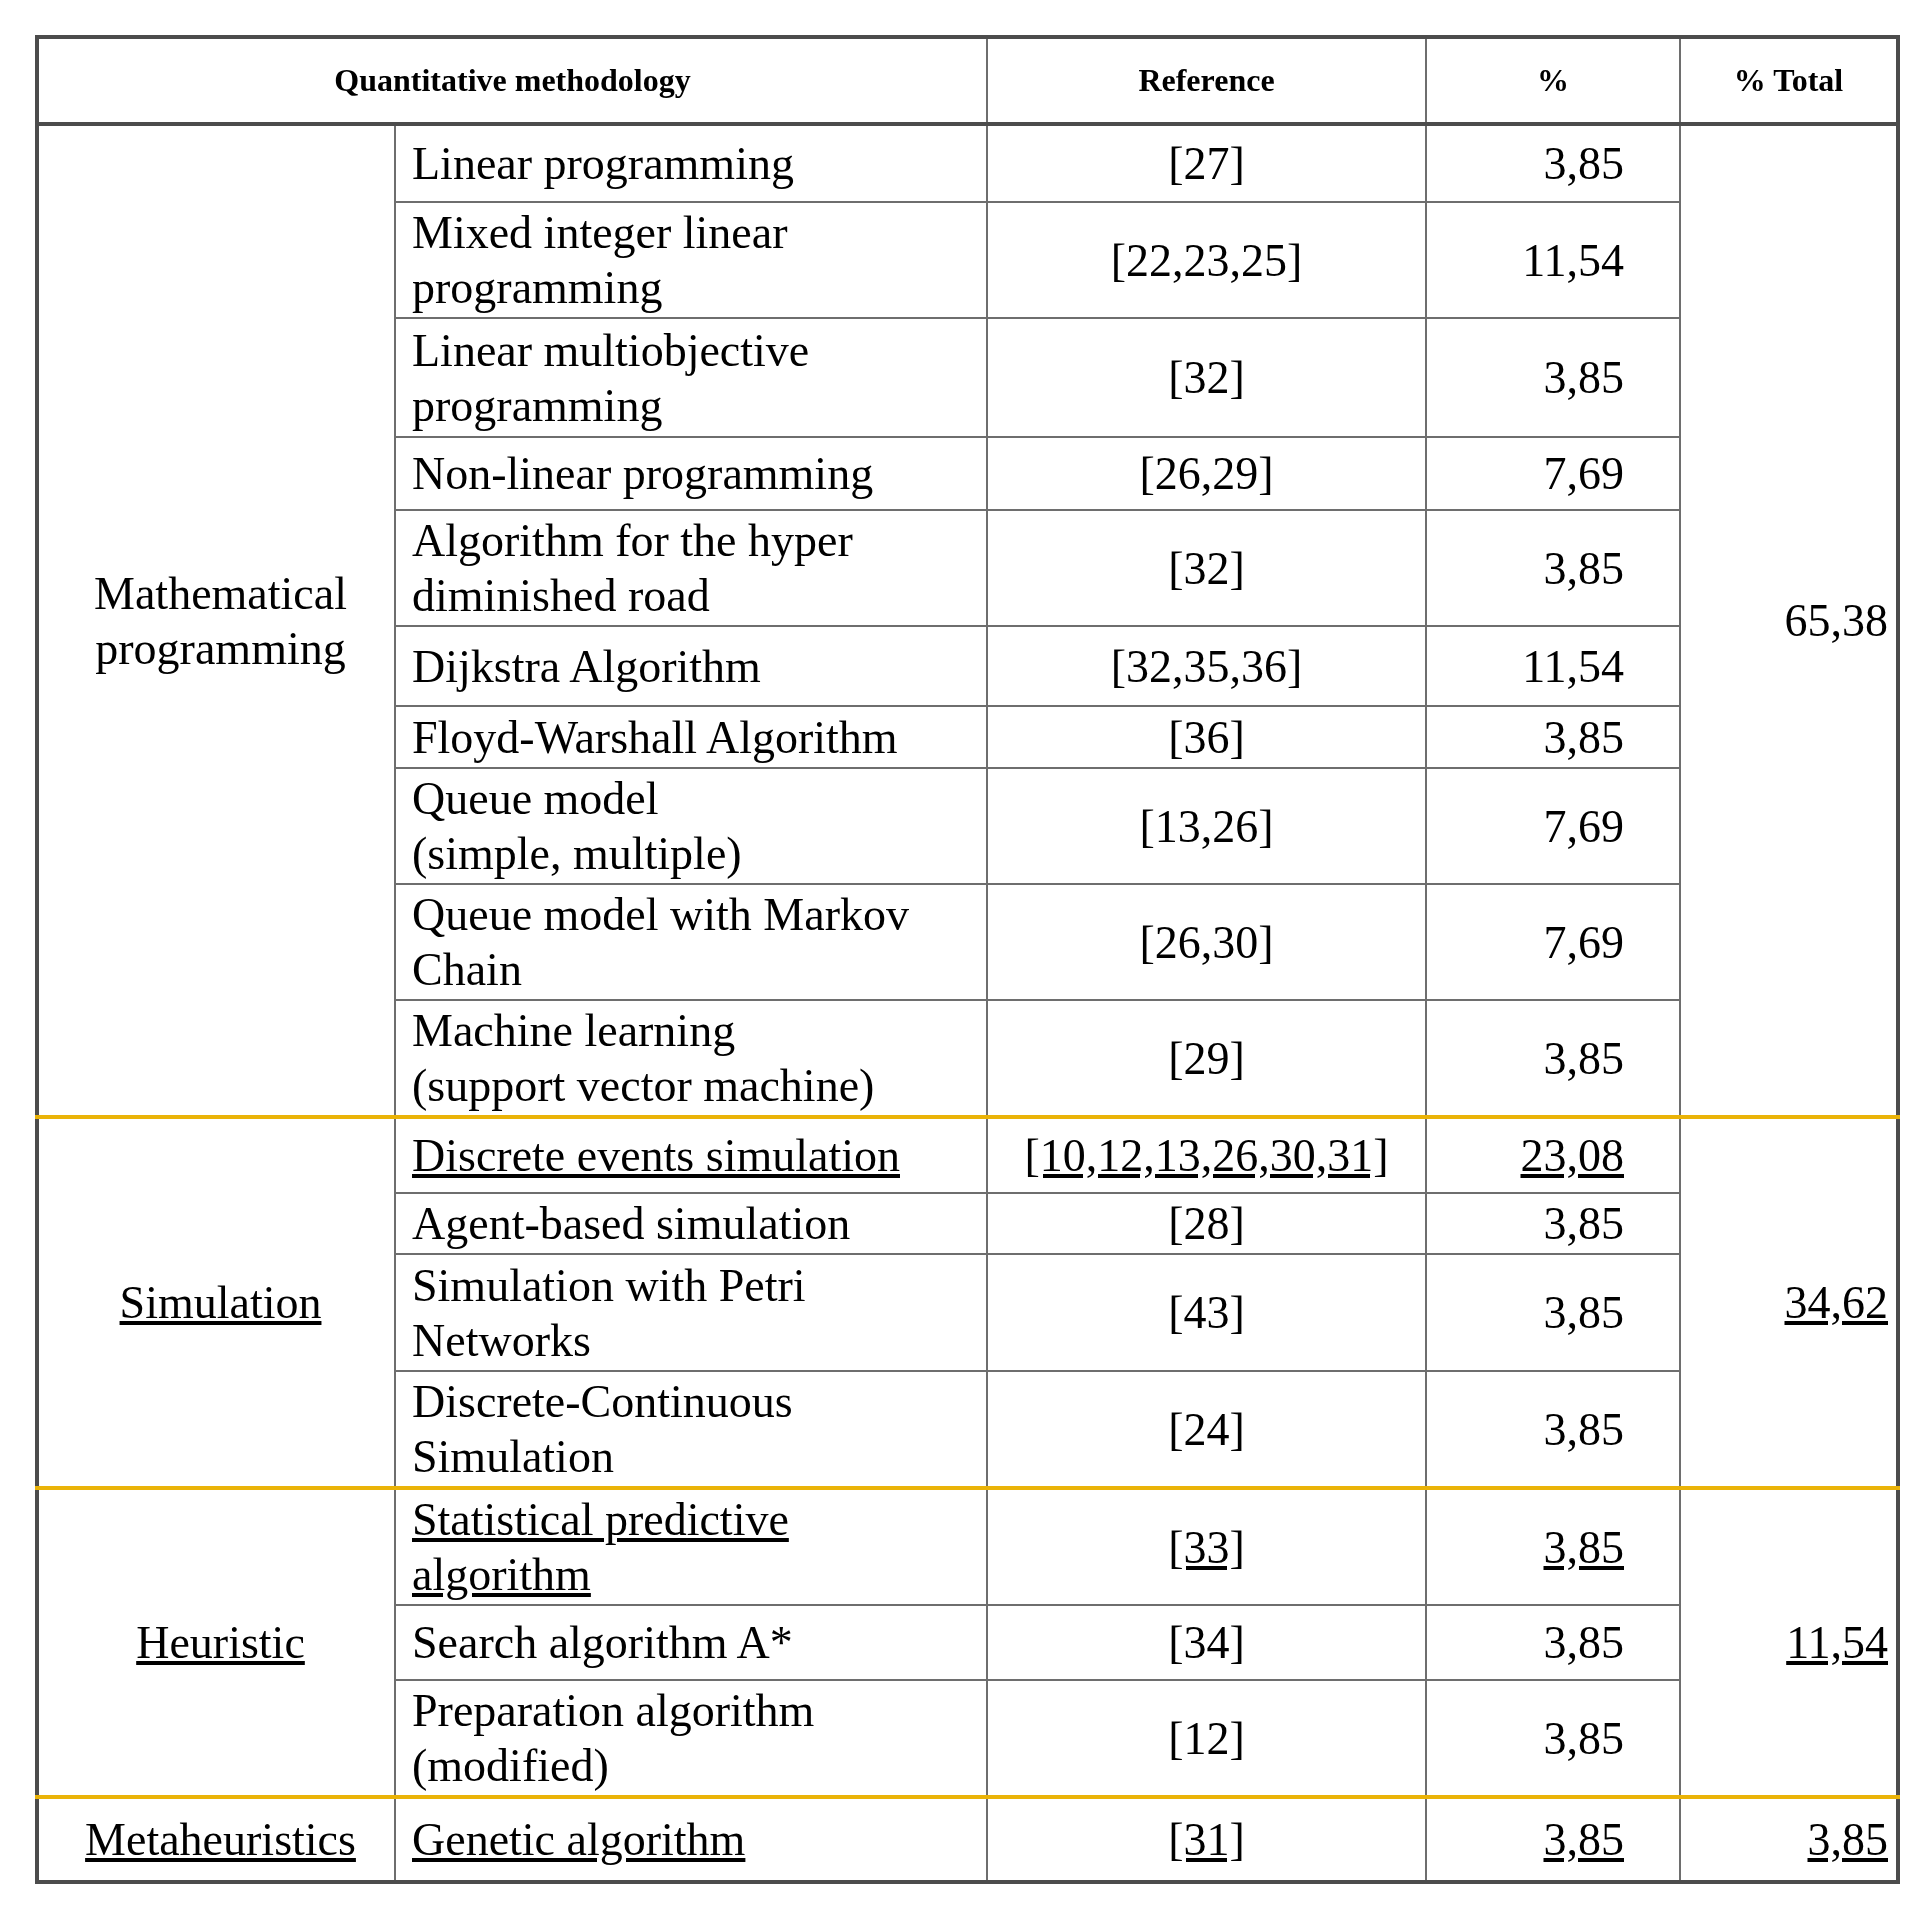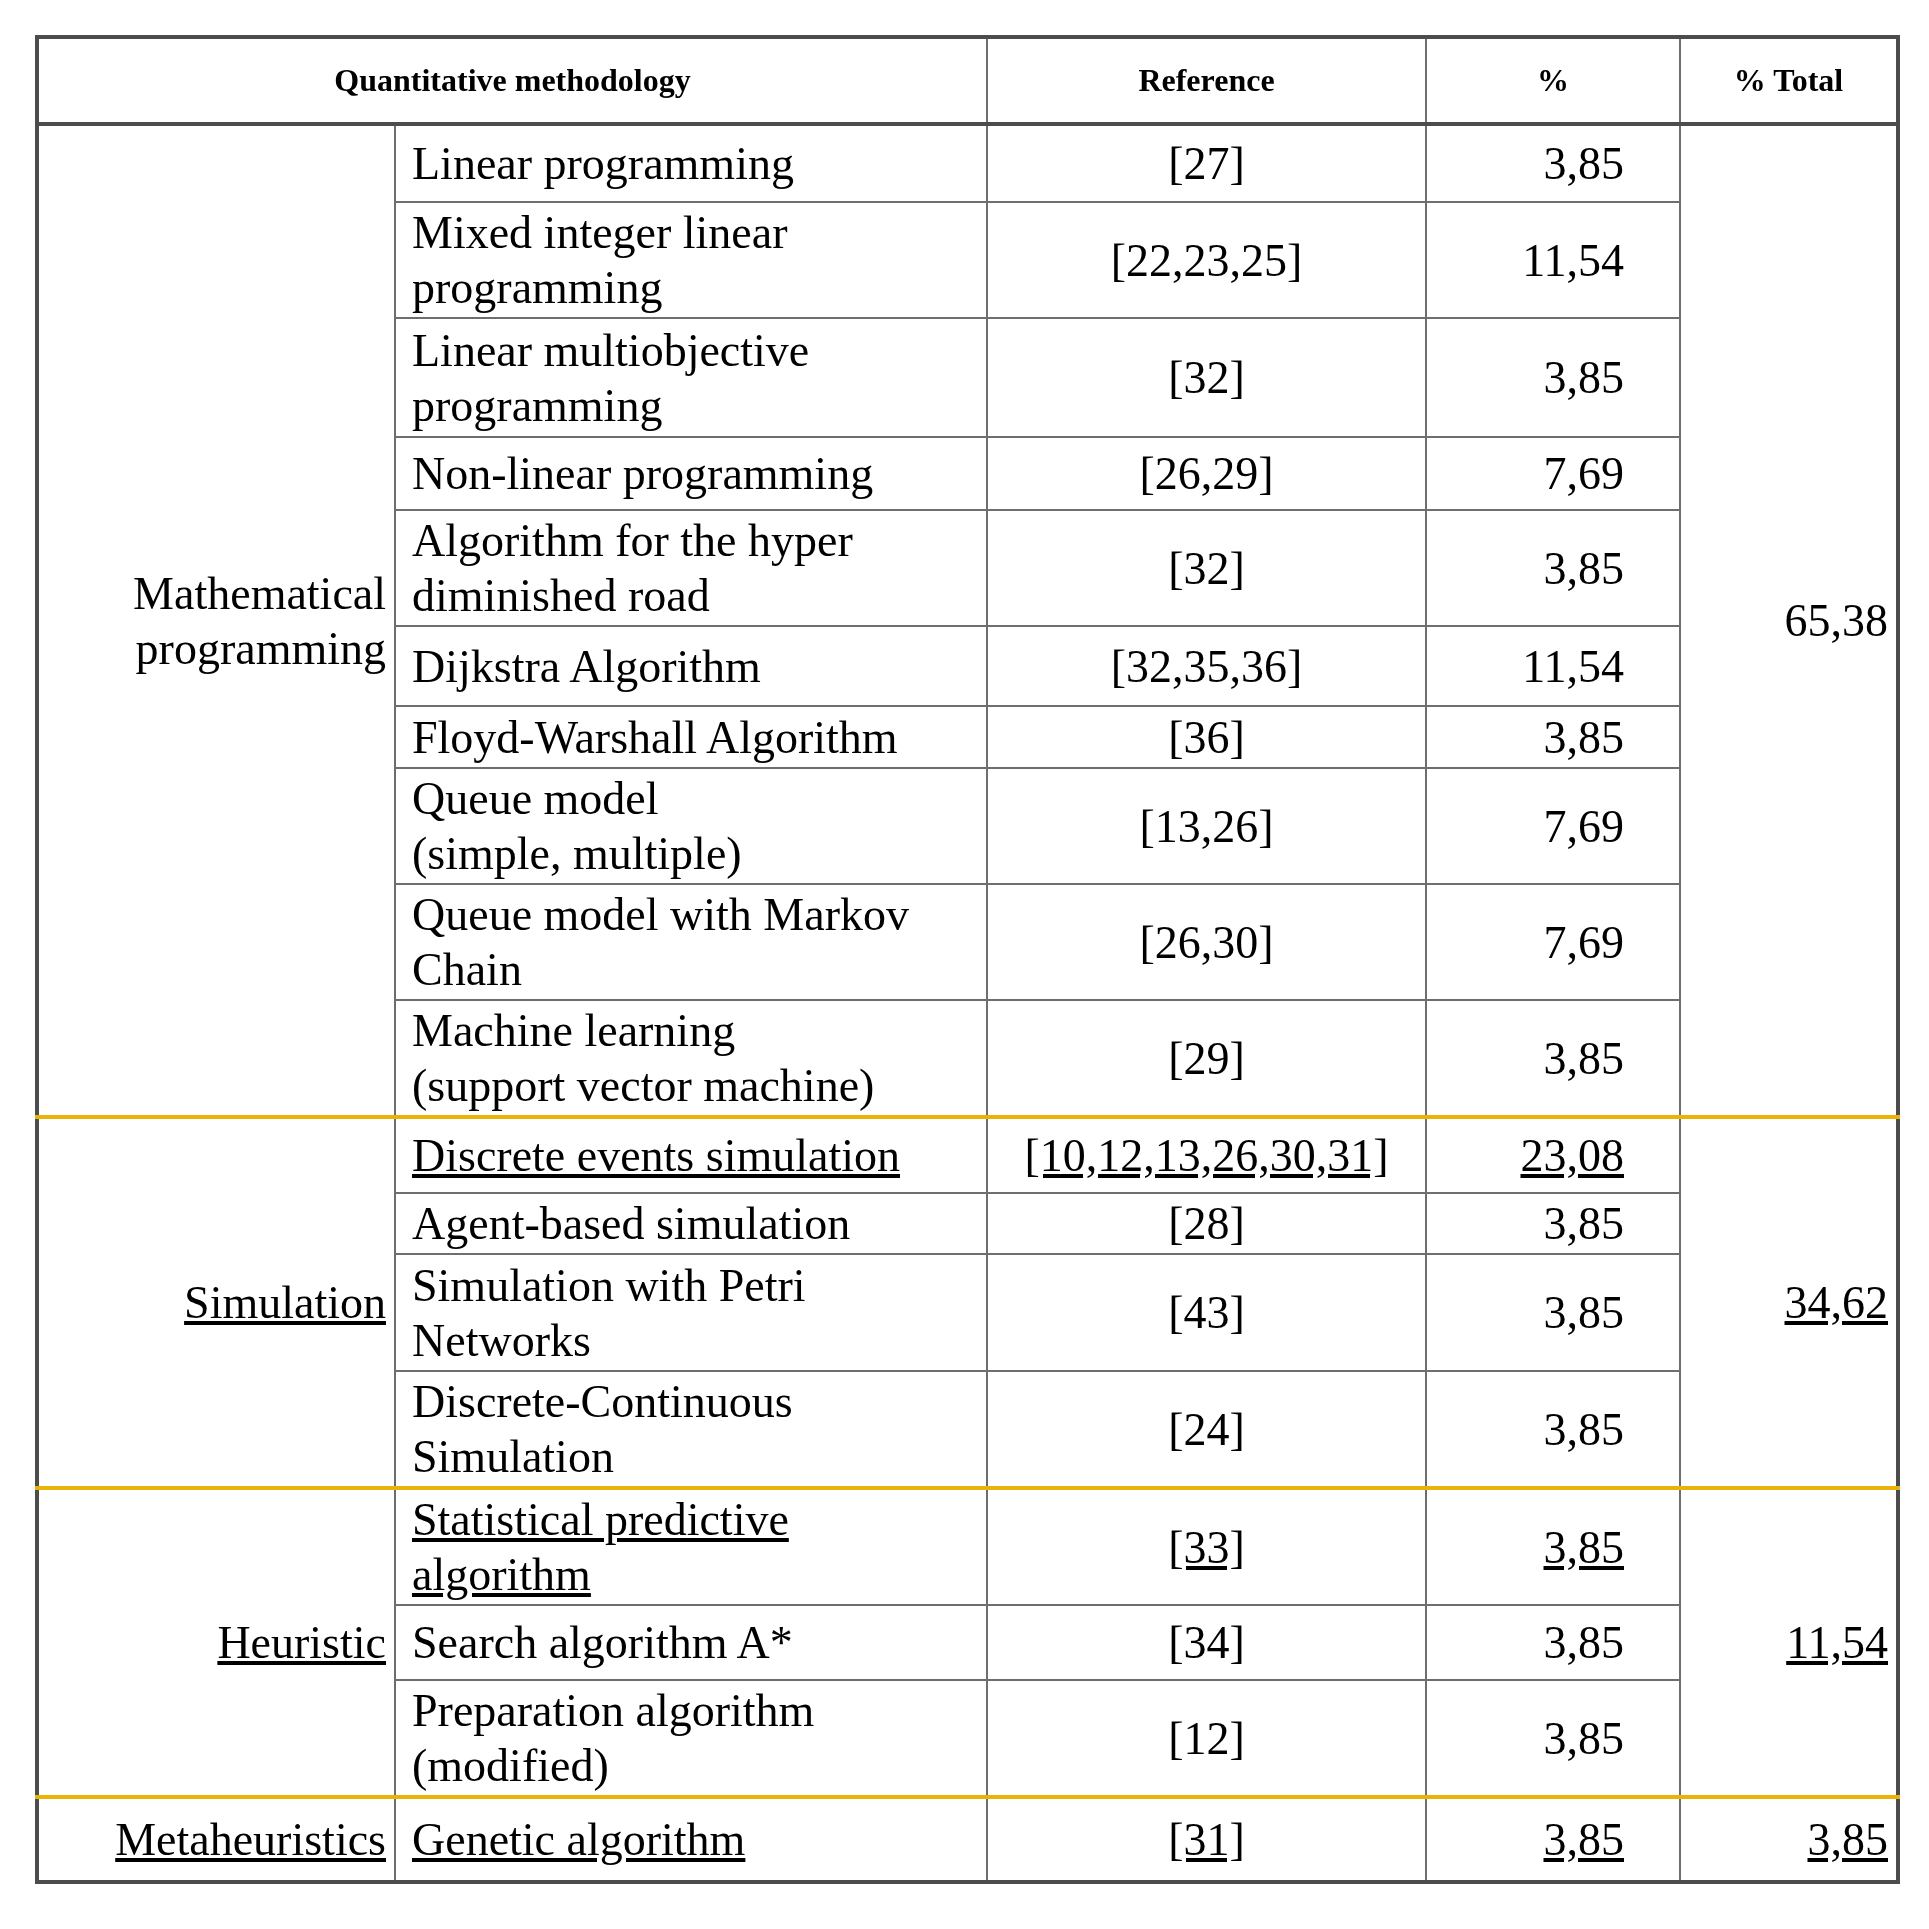--- a/index.html
+++ b/index.html
@@ -15,21 +15,21 @@
   col.c-method{width:592px;}
   col.c-ref{width:439px;}
   col.c-pct{width:254px;}
   col.c-total{width:218px;}
   th,td{border:2px solid #6e6e6e;vertical-align:middle;
         overflow:hidden;padding:2px 8px;}
   thead th{
     font-weight:bold;font-size:32px;text-align:center;
     border-bottom:4px solid #4c4c4c;height:79px;
   }
-  td.cat{ text-align:right;padding-left:16px;white-space:pre-line;}
+  td.cat{ text-align:center;padding-left:16px;white-space:pre-line;}
   td.method{text-align:left;padding-left:16px;white-space:pre-line;}
   td.ref{ text-align:center;}
   td.pct{ text-align:right;padding-right:55px;}
   td.total{text-align:right;margin-left:24px;}
   tr.sec td{border-top:4px solid #eab308;text-decoration:underline;}
 </style>
 </head>
 <body>
 
 <div class="page">

